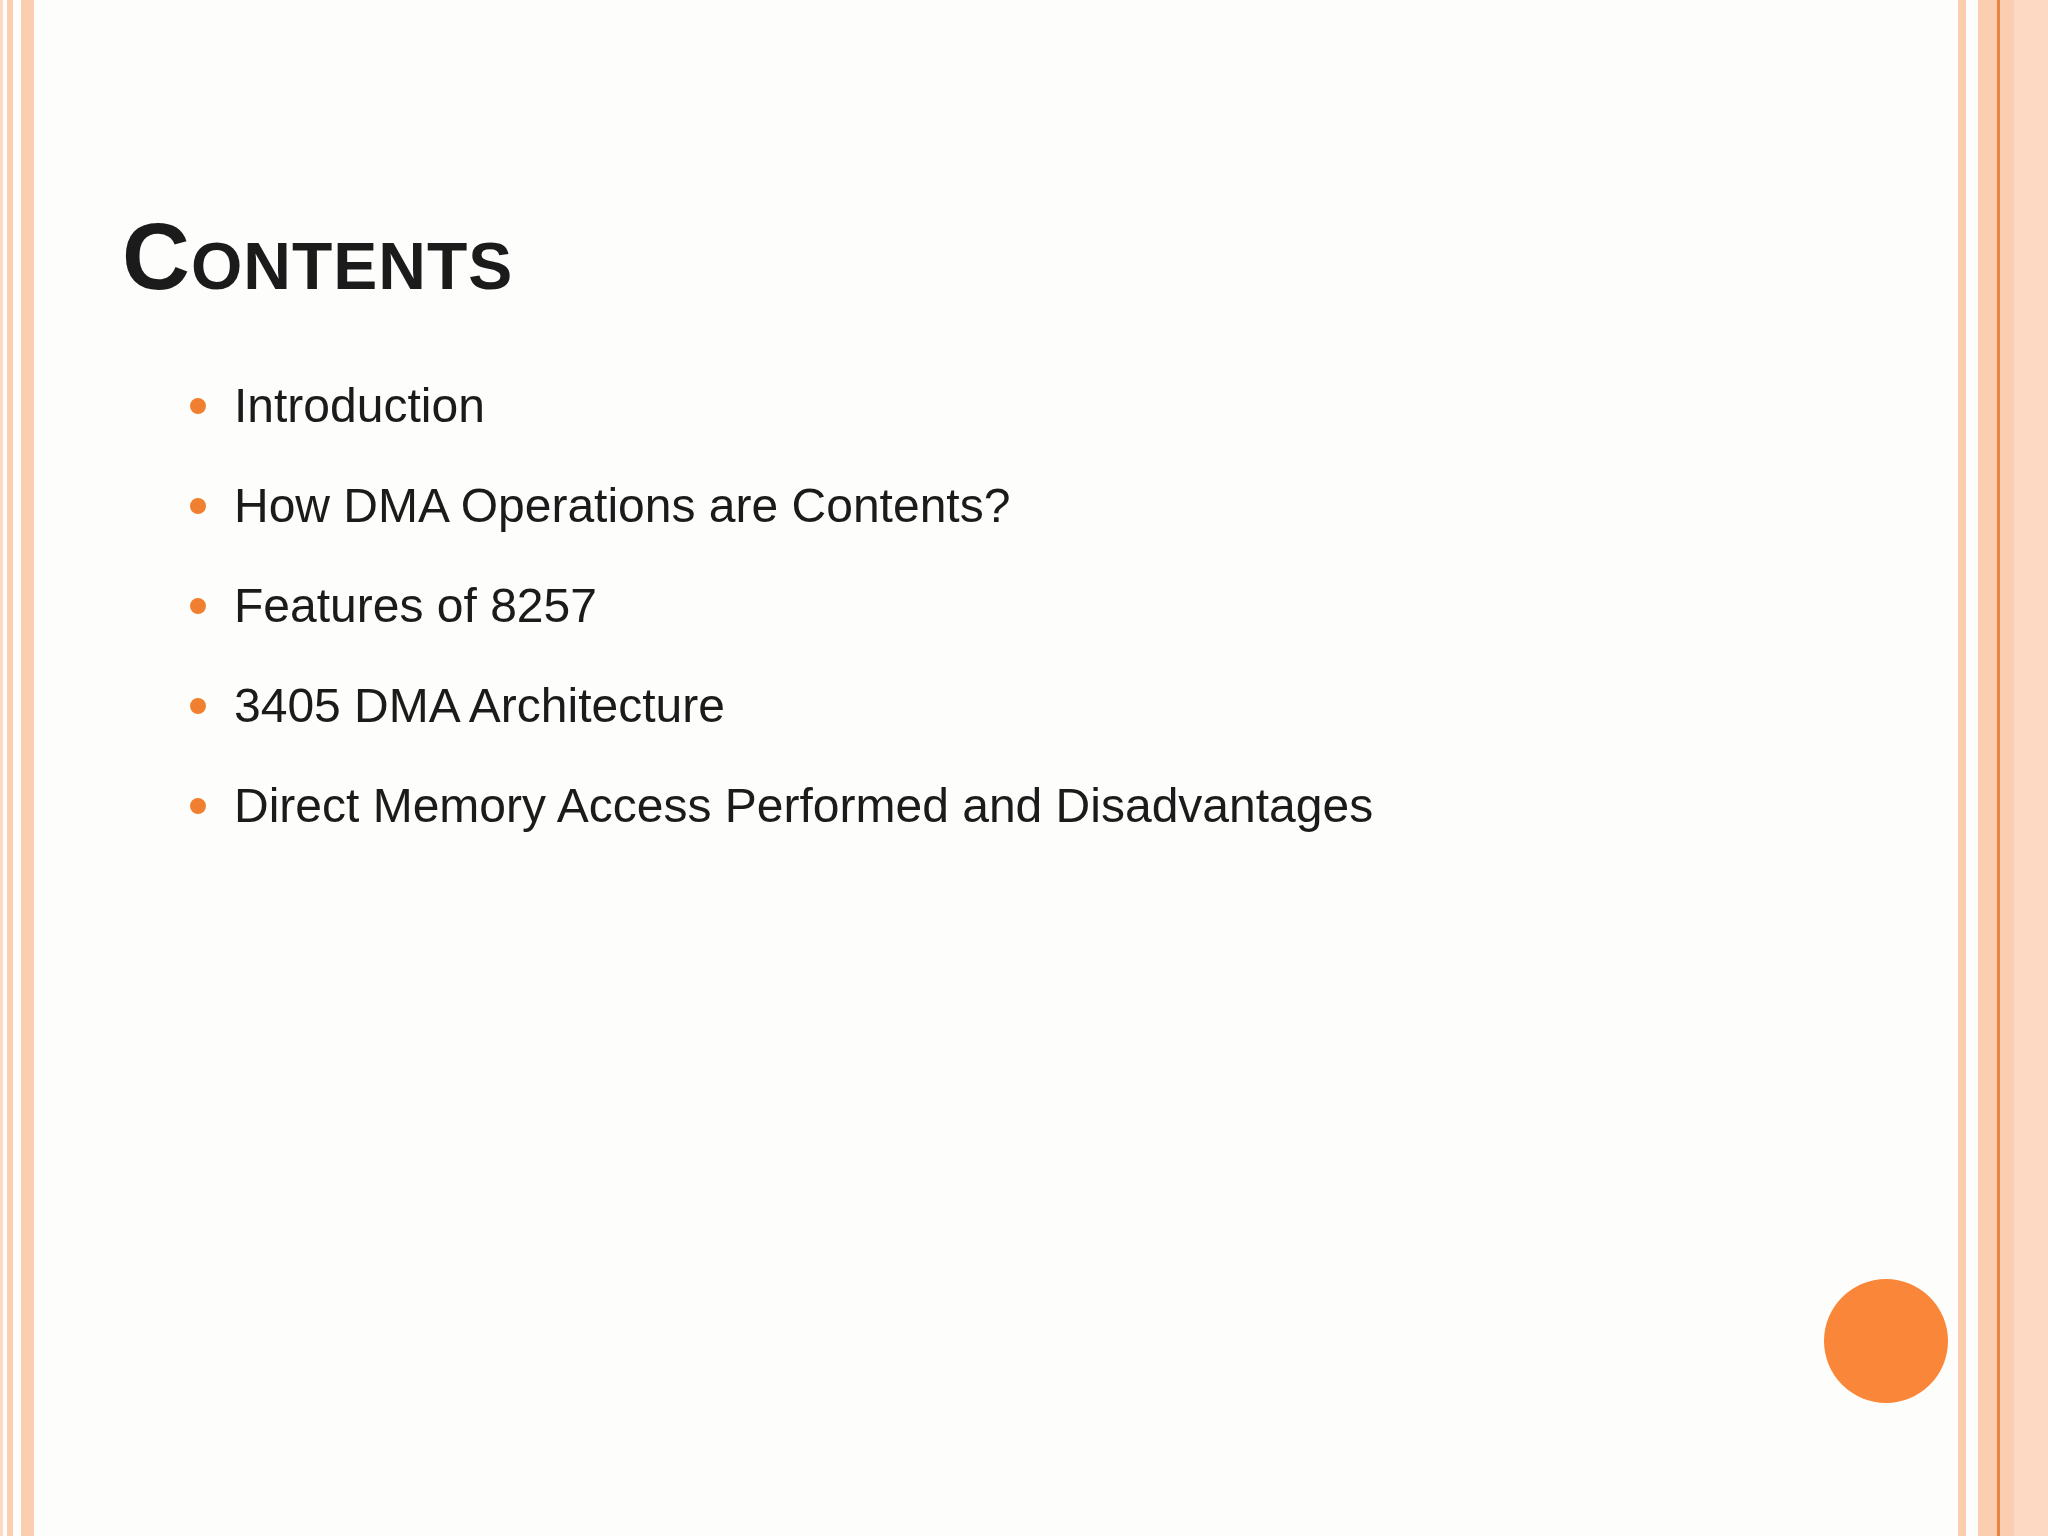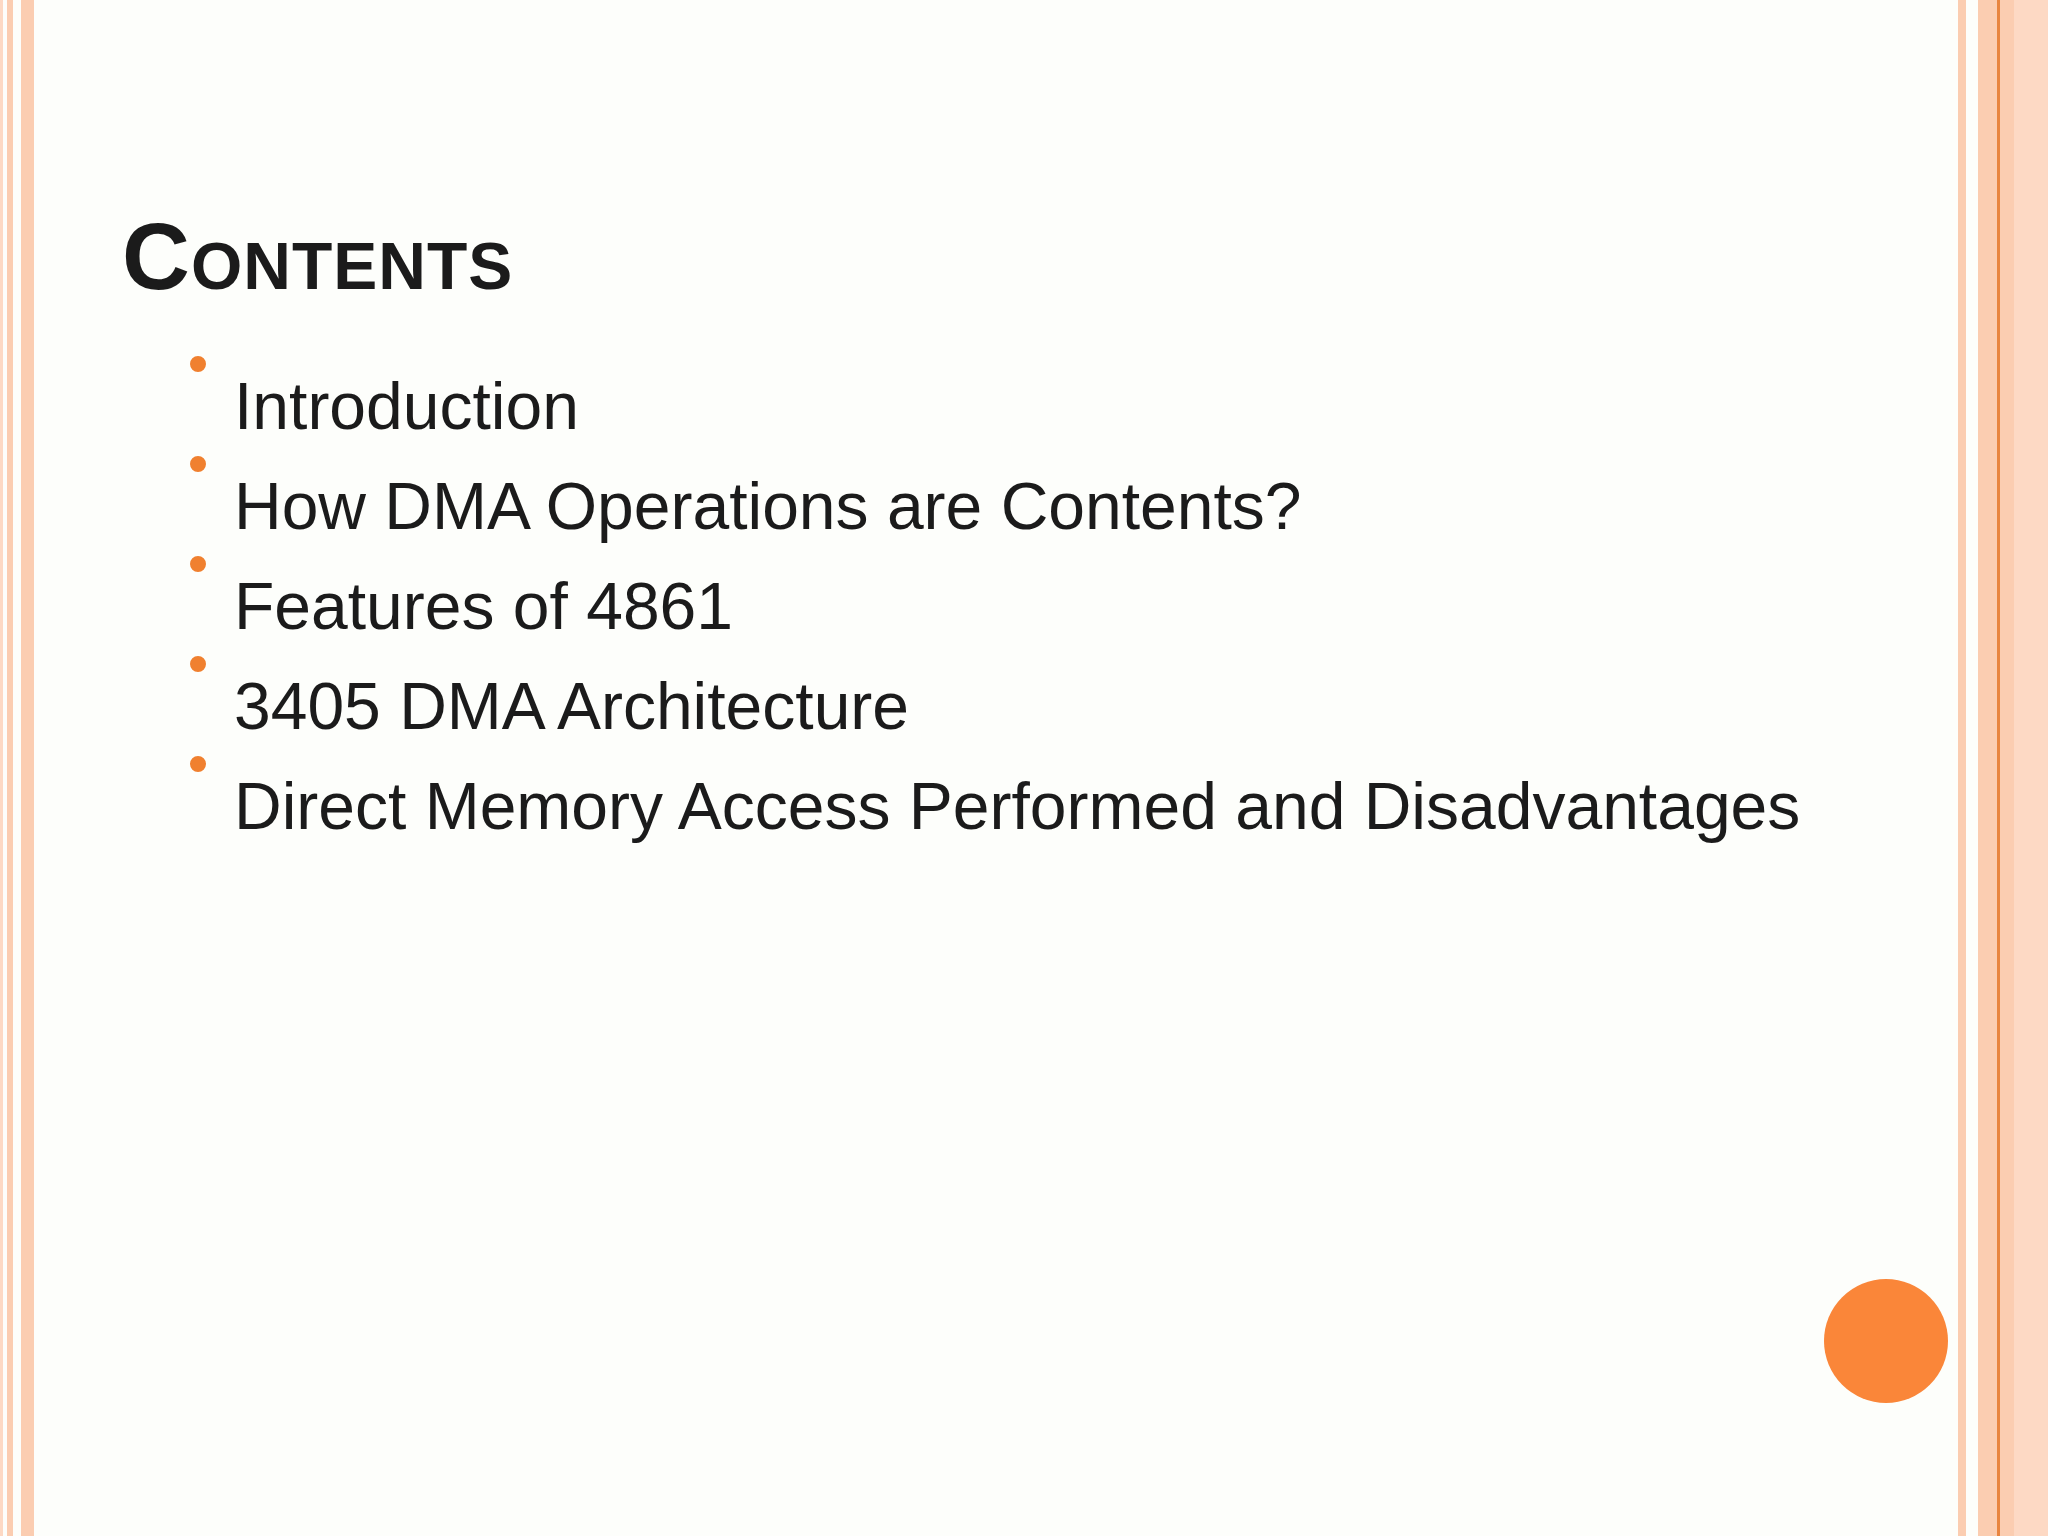--- a/index.html
+++ b/index.html
@@ -55,22 +55,23 @@
   }
 
   .toc-list {
     position: absolute;
     left: 190px;
     top: 356px;
     width: 1750px;
   }
   .toc-item {
     display: flex;
+    align-items: center;
     height: 100px;
-    font-size: 66px;
+    font-size: 48px;
     line-height: 100px;
     white-space: nowrap;
   }
   .ring-bullet {
     flex: 0 0 auto;
     width: 14px;
     height: 14px;
     border: 8px solid var(--bullet-color);
     border-radius: 50%;
     margin-right: 28px;
@@ -103,21 +104,21 @@
         <span>Introduction</span>
       </div>
 
       <div class="toc-item">
         <span class="ring-bullet"></span>
         <span>How DMA Operations are Contents?</span>
       </div>
 
       <div class="toc-item">
         <span class="ring-bullet"></span>
-        <span>Features of 4861</span>
+        <span>Features of 8257</span>
       </div>
 
       <div class="toc-item">
         <span class="ring-bullet"></span>
         <span>3405 DMA Architecture</span>
       </div>
 
 
       <div class="toc-item">
         <span class="ring-bullet"></span>

